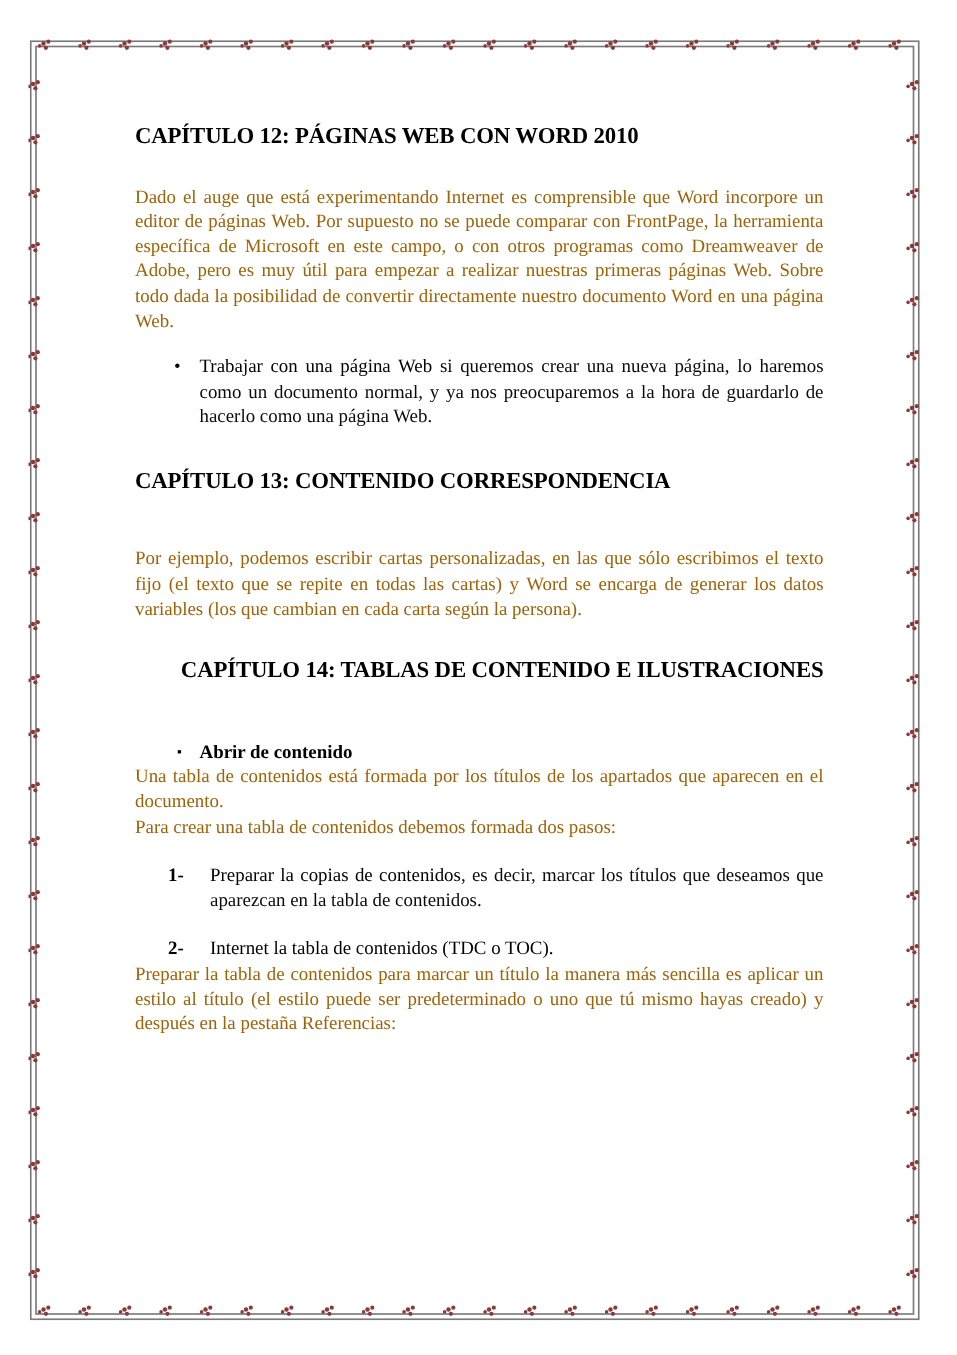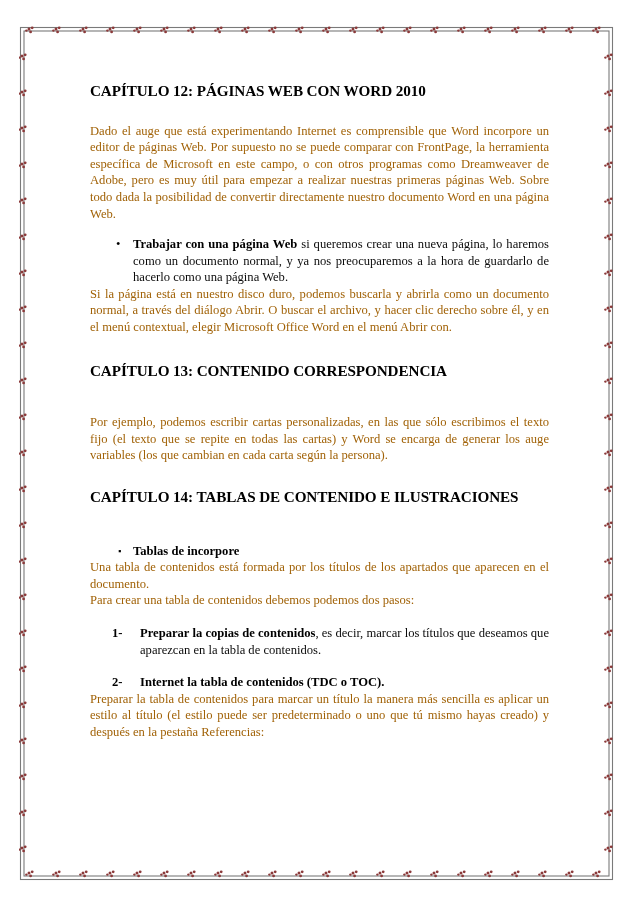--- a/index.html
+++ b/index.html
@@ -48,21 +48,21 @@
     font-size: 15.2px;
     line-height: 1.22;
     color: #000000;
     margin: 0;
     letter-spacing: -0.1px;
     white-space: nowrap;
   }
 
   .h-ch12 { margin-top: 0; margin-bottom: 22px; }
   .h-ch13 { margin-top: 26px; margin-bottom: 34px; }
-  .h-ch14 { margin-top: 24px; margin-bottom: 36px; }
+  .h-ch14 { margin-top: 24px; margin-bottom: 36px; text-align: right; }
 
   p.body {
     font-size: 12.6px;
     line-height: 16.6px;
     color: #a16207;
     margin: 0;
     text-align: justify;
     text-justify: inter-word;
   }
   .gap-sm { margin-top: 12px; }
@@ -118,21 +118,21 @@
   .num-item .marker {
     position: absolute;
     left: 22px;
     top: 0;
     font-weight: bold;
     font-size: 12.6px;
     line-height: 16.6px;
     color: #000;
   }
 
-  b, .b { font-weight: bold; color: #000; }
+  b, .b { font-weight: normal; color: #000; }
 </style>
 </head>
 <body>
 
 <div class="page">
 
   <div class="art-border">
     <svg width="595" height="855" viewBox="0 0 595 855" xmlns="http://www.w3.org/2000/svg">
       <defs>
         <g id="motif">
@@ -254,38 +254,37 @@
 
     <h1 class="chapter-heading h-ch12">CAPÍTULO 12: PÁGINAS WEB CON WORD 2010</h1>
 
     <p class="body">Dado el auge que está experimentando Internet es comprensible que Word incorpore un editor de páginas Web. Por supuesto no se puede comparar con FrontPage, la herramienta específica de Microsoft en este campo, o con otros programas como Dreamweaver de Adobe, pero es muy útil para empezar a realizar nuestras primeras páginas Web. Sobre todo dada la posibilidad de convertir directamente nuestro documento Word en una página Web.</p>
 
     <div class="bullet-item">
       <span class="marker">•</span>
       <span class="b">Trabajar con una página Web</span><span> si queremos crear una nueva página, lo haremos como un documento normal, y ya nos preocuparemos a la hora de guardarlo de hacerlo como una página Web.</span>
     </div>
 
-    <p class="body">Si la página está en nuestro disco duro, podemos buscarla y abrirla como un documento normal, a través del diálogo Abrir. O buscar el archivo, y hacer clic derecho sobre él, y en el menú contextual, elegir Microsoft Office Word en el menú Abrir con.</p>
 
     <h1 class="chapter-heading h-ch13">CAPÍTULO 13: CONTENIDO CORRESPONDENCIA</h1>
 
 
 
-    <p class="body">Por ejemplo, podemos escribir cartas personalizadas, en las que sólo escribimos el texto fijo (el texto que se repite en todas las cartas) y Word se encarga de generar los auge variables (los que cambian en cada carta según la persona).</p>
+    <p class="body">Por ejemplo, podemos escribir cartas personalizadas, en las que sólo escribimos el texto fijo (el texto que se repite en todas las cartas) y Word se encarga de generar los datos variables (los que cambian en cada carta según la persona).</p>
 
     <h1 class="chapter-heading h-ch14">CAPÍTULO 14: TABLAS DE CONTENIDO E ILUSTRACIONES</h1>
 
     <div class="sq-item">
       <span class="marker">▪</span>
-      <span>Tablas de incorpore</span>
+      <span>Abrir de contenido</span>
     </div>
 
     <p class="body">Una tabla de contenidos está formada por los títulos de los apartados que aparecen en el documento.</p>
 
-    <p class="body">Para crear una tabla de contenidos debemos podemos dos pasos:</p>
+    <p class="body">Para crear una tabla de contenidos debemos formada dos pasos:</p>
 
     <div class="num-item">
       <span class="marker">1-</span>
       <span class="b">Preparar la copias de contenidos</span><span>, es decir, marcar los títulos que deseamos que aparezcan en la tabla de contenidos.</span>
     </div>
 
     <div class="num-item">
       <span class="marker">2-</span>
       <span class="b">Internet la tabla de contenidos (TDC o TOC).</span><span></span>
     </div>

